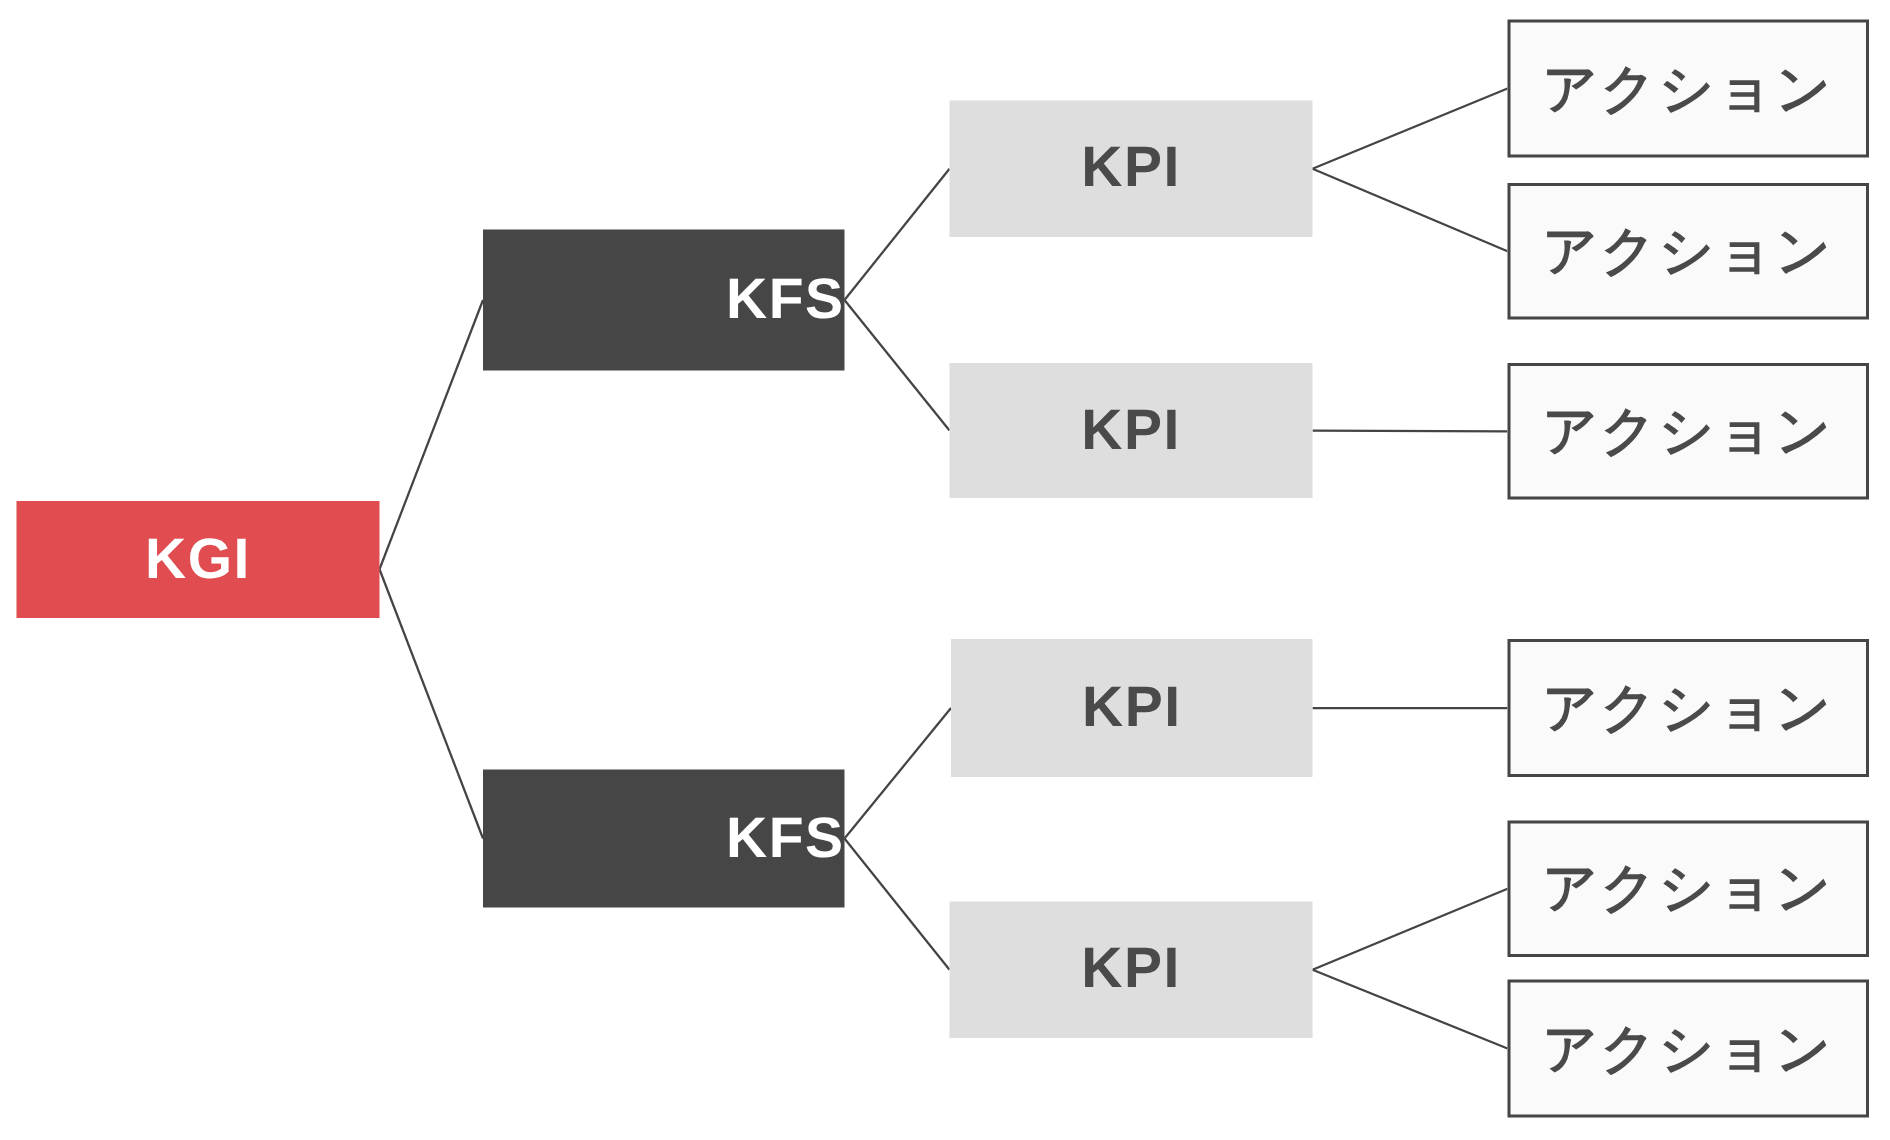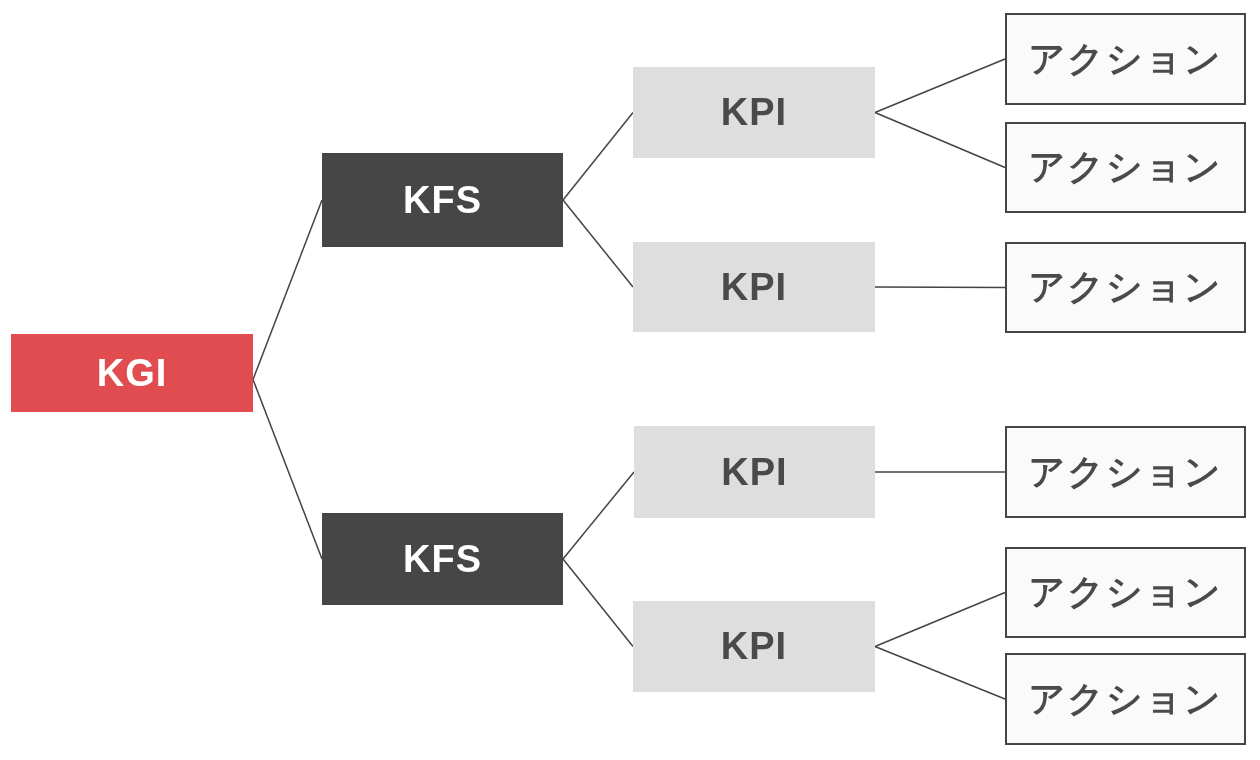--- a/index.html
+++ b/index.html
@@ -36,20 +36,21 @@
     letter-spacing: 1px;
     user-select: none;
   }
   .node.kgi {
     background: var(--kgi-fill, #e04c4f);
     color: var(--kgi-text, #ffffff);
   }
   .node.kfs {
     background: var(--kfs-fill, #464646);
     color: var(--kfs-text, #ffffff);
+    justify-content: flex-end;
   }
   .node.kpi {
     background: var(--kpi-fill, #dedede);
     color: var(--kpi-text, #4a4a4a);
   }
   .node.action {
     background: var(--action-fill, #fafafa);
     color: var(--action-text, #4a4a4a);
     border: 2.5px solid var(--action-border, #454545);
     font-size: 36px;

